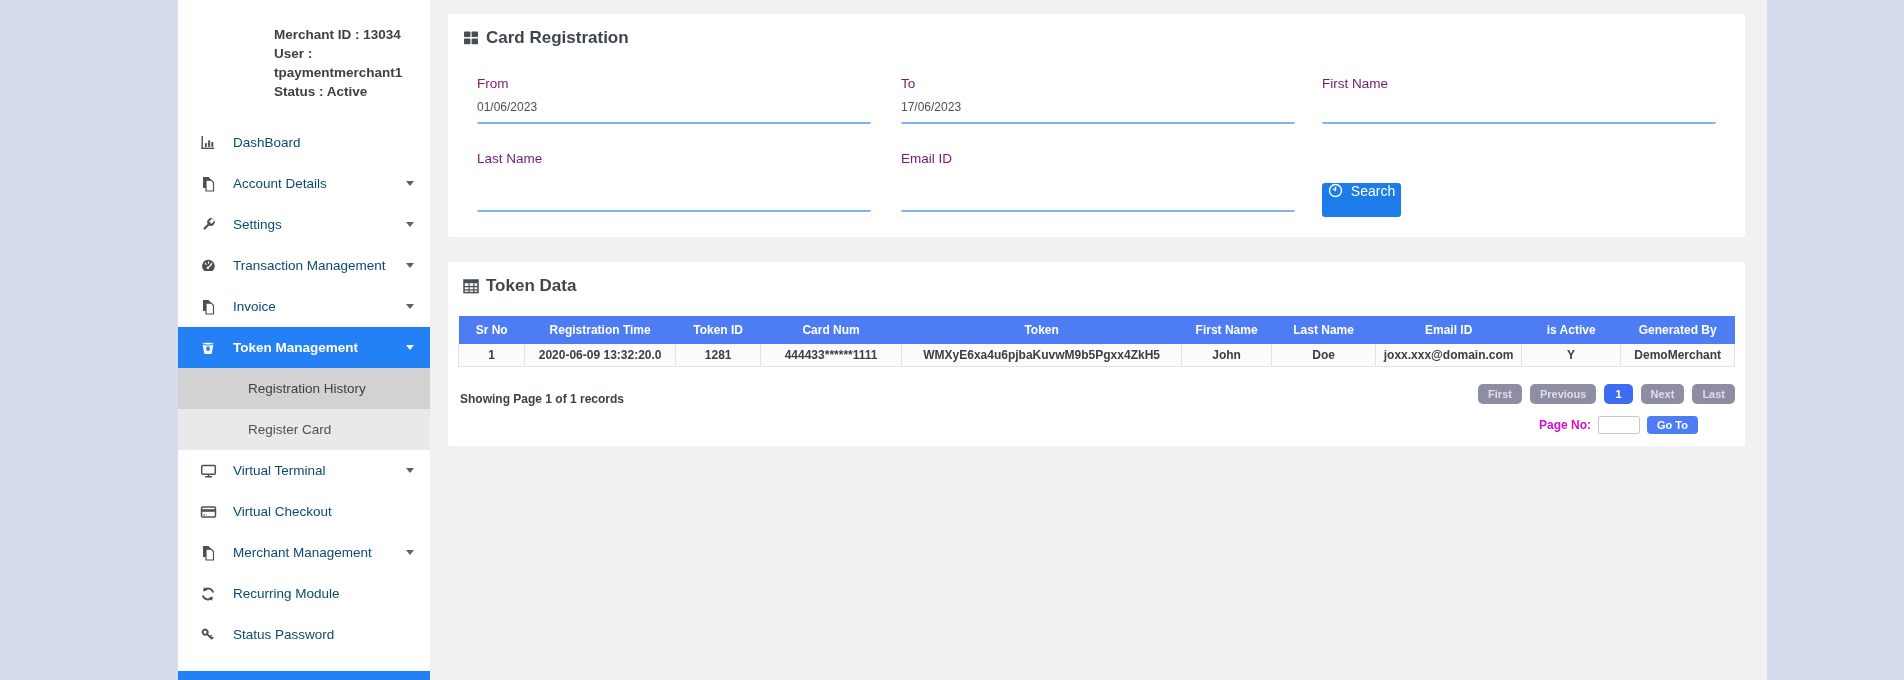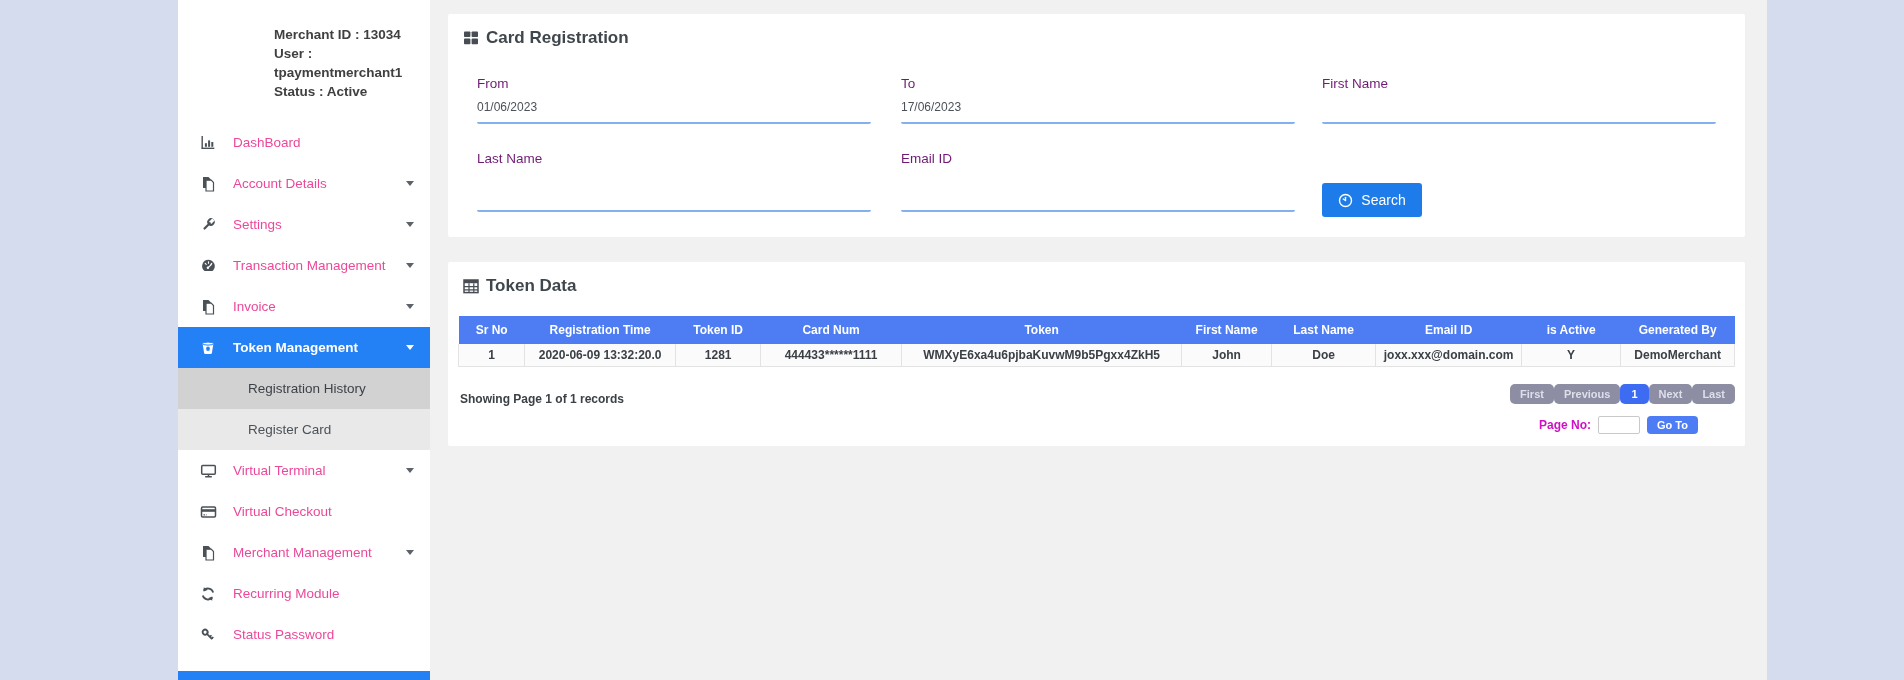--- a/index.html
+++ b/index.html
@@ -9,21 +9,21 @@
     font-family:"Liberation Sans", sans-serif;
     position:relative; overflow:hidden;
     -webkit-font-smoothing:antialiased;
   }
   .app { position:absolute; left:178px; top:0; width:1589px; height:680px; display:flex; }
 
   
   .sidebar { width:252px; background:#ffffff; position:relative; flex:none; }
   .merchant-info { padding:25px 8px 0 96px; font-size:13.5px; font-weight:700; color:#404040; line-height:19px; }
   .menu { position:absolute; top:122px; left:0; right:0; }
-  .menu-item { height:41px; display:flex; align-items:center; padding:0 16px 0 20px; font-size:13.5px; color:#ec4899; cursor:pointer; }
+  .menu-item { height:41px; display:flex; align-items:center; padding:0 16px 0 20px; font-size:13.5px; color:#0c4a6e; cursor:pointer; }
   .menu-item .mi-icon { width:20px; height:16px; flex:none; display:flex; align-items:center; justify-content:center; }
   .menu-item .mi-label { margin-left:15px; flex:1; white-space:nowrap; }
   .caret { width:0; height:0; border-left:4.5px solid transparent; border-right:4.5px solid transparent; border-top:5px solid #5b6269; flex:none; }
   .menu-item.active { background:#2480f5; color:#ffffff; font-weight:700; }
   .menu-item.active .caret { border-top-color:#ffffff; }
   .menu-item.sub { padding-left:55px; }
   .menu-item.sub.sel1 { background:#d2d2d2; color:#3d4247; }
   .menu-item.sub.sel2 { background:#e9e9e9; color:#4b5157; }
   .sidebar-bottom-bar { position:absolute; left:0; right:0; bottom:0; height:9px; background:#2480f5; }
 
@@ -34,30 +34,30 @@
 
   
   #card-registration { top:14px; height:223px; }
   .field { position:absolute; width:394px; }
   .f-label { font-size:13.5px; color:#701a75; }
   .f-value { font-size:12px; color:#4b5158; height:22px; margin-top:9px; }
   .f-line { border-bottom:2px solid #85b0f0; border-radius:0 0 3px 3px; }
   .field.c1 { left:29px; }  .field.c2 { left:453px; }  .field.c3 { left:874px; }
   .field.r1 { top:62px; }   .field.r2 { top:137px; }
   .field.r2 .f-value { height:35px; }
-  .search-btn { position:absolute; left:874px; top:169px; width:100px; height:34px; background:#1d7ce9; border:none; border-radius:3px;
-    color:#fff; font-size:14px; font-family:inherit; display:flex; align-items:center; justify-content:center; gap:8px; cursor:pointer; }
+  .search-btn { position:absolute; left:874px; top:169px; width:79px; height:34px; background:#1d7ce9; border:none; border-radius:3px;
+    color:#fff; font-size:14px; font-family:inherit; display:flex; justify-content:center; gap:8px; cursor:pointer; }
 
   
   #token-data { top:262px; height:184px; }
   .tbl { position:absolute; top:54px; left:10px; right:10px; border-collapse:collapse; table-layout:fixed; width:calc(100% - 20px); }
   .tbl th { background:#4d7cf3; color:#ffffff; font-size:12px; font-weight:700; height:28px; text-align:center; overflow:hidden; white-space:nowrap; }
   .tbl td { background:#fbfbfb; color:#3b4046; font-size:12px; font-weight:700; height:22px; text-align:center; border:1px solid #e3e3e3; border-top:none; overflow:hidden; white-space:nowrap; }
   .summary { position:absolute; top:130px; left:12px; font-size:12px; font-weight:700; color:#3c4146; }
-  .pager { position:absolute; top:122px; right:10px; display:flex; align-items:center;border-radius:7px; }
+  .pager { position:absolute; top:122px; right:10px; display:flex; gap:8px; align-items:center;border-radius:7px; }
   .pg-btn { border:none; font-family:inherit; background:#8d8da3; color:#dfdfec; font-size:11px; font-weight:700; padding:4px 10px; border-radius:5px; cursor:pointer; }
   .pg-btn.current { background:#3d6cf2; color:#ffffff; padding:4px 11px; }
   .goto-row { position:absolute; top:154px; right:47px; display:flex; align-items:center; gap:7px; }
   .pageno-label { color:#cf10c4; font-size:12px; font-weight:700; }
   .pageno-input { width:42px; height:18px; border:1px solid #c9c9c9; border-radius:2px; background:#fff; font-family:inherit; font-size:11px; padding:0 3px; }
   .goto-btn { border:none; font-family:inherit; background:#4d7cf5; color:#fff; font-size:11px; font-weight:700; padding:3px 10px; border-radius:4px; cursor:pointer; }
 
   svg { display:block; }
 </style>
 </head>

